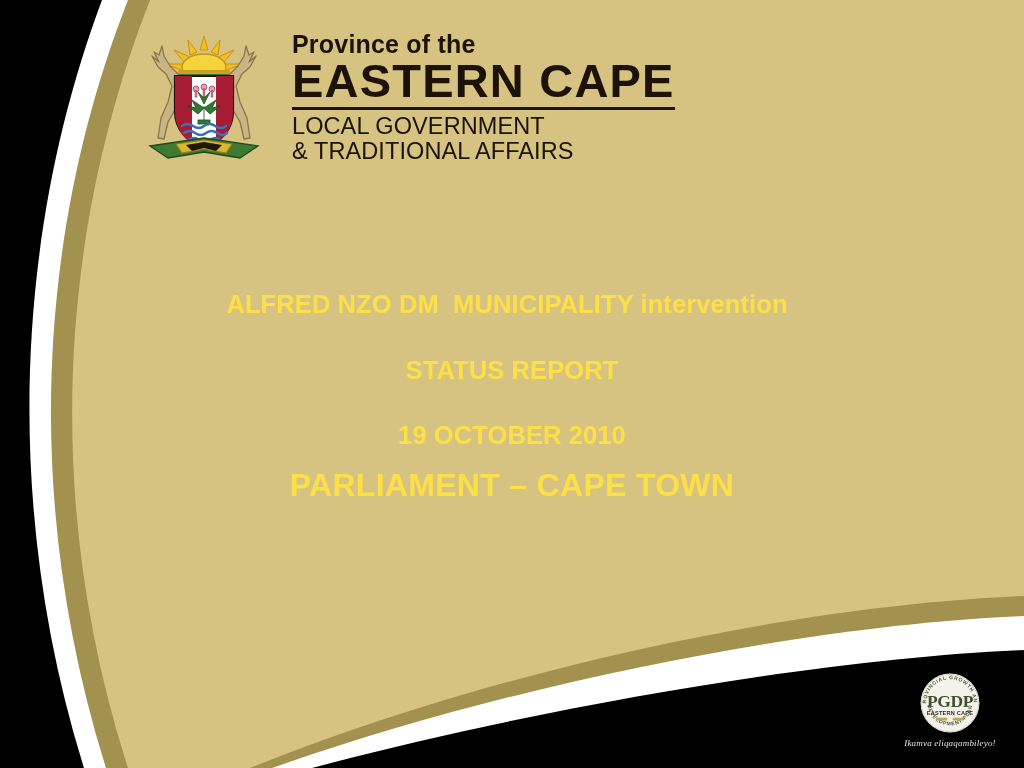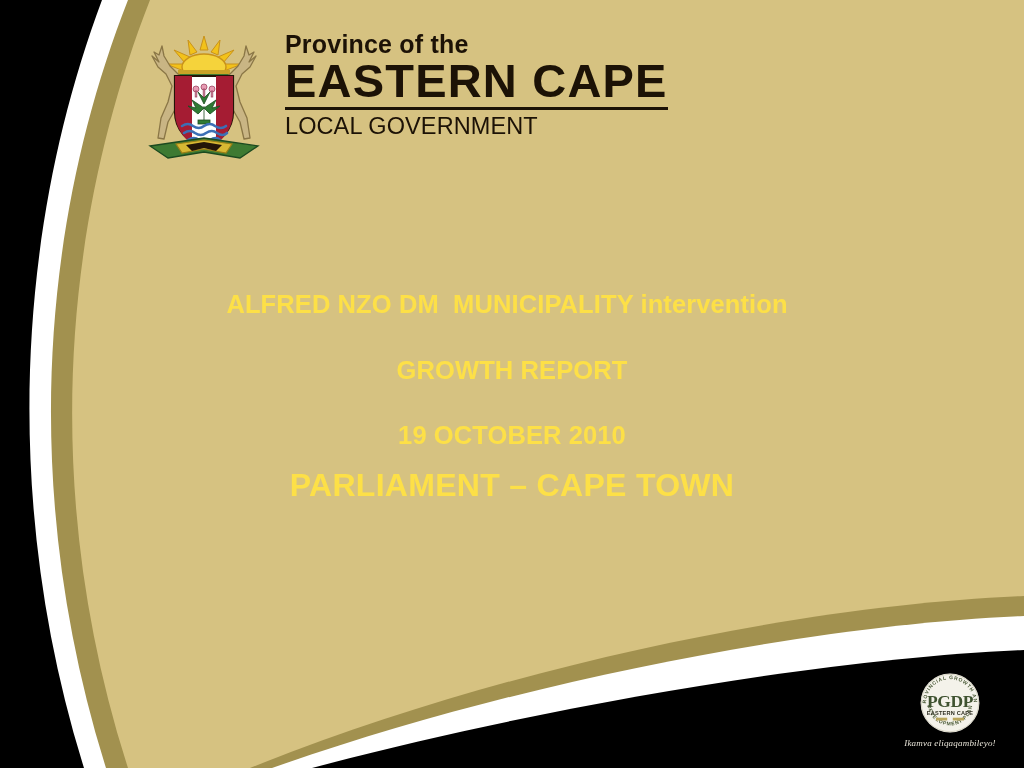--- a/index.html
+++ b/index.html
@@ -24,21 +24,21 @@
     height: 768px;
   }
 
   
   .logo-block {
     position: absolute;
     left: 128px;
     top: 26px;
     display: flex;
     align-items: flex-start;
-    gap: 5px;
+    gap: 12px;
     justify-content: space-between;
   }
   .coat-of-arms {
     width: 152px;
     height: 140px;
     flex: none;
   }
   .logo-words {
     padding-top: 6px;
     color: #1c1206;
@@ -185,26 +185,27 @@
       <path d="M22 120 L76 112 L130 120 L112 132 L76 126 L40 132 Z" fill="#3E7A32" stroke="#1C4A20" stroke-width="1.3"></path>
       <path d="M48 118 L76 114 L104 118 L98 127 L76 123 L54 127 Z" fill="#D7B833" stroke="#9A7E16" stroke-width="1.2"></path>
       <path d="M58 119 L76 116 L94 119 L88 125 L76 122 L64 125 Z" fill="#231508"></path>
     </svg>
 
     <div class="logo-words">
       <div class="lw-province">Province of the</div>
       <div class="lw-main">EASTERN CAPE</div>
       <div class="lw-rule"></div>
       <div class="lw-sub">LOCAL GOVERNMENT</div>
+      <div class="lw-sub">&amp; TRADITIONAL AFFAIRS</div>
     </div>
   </div>
 
   <div class="title-block">
     <div class="title-line l1">ALFRED NZO DM  MUNICIPALITY intervention</div>
-    <div class="title-line l2">GROWTH REPORT</div>
+    <div class="title-line l2">STATUS REPORT</div>
     <div class="title-line l4">19 OCTOBER 2010</div>
     <div class="title-line last">PARLIAMENT – CAPE TOWN</div>
   </div>
 
   <div class="seal-block">
     <svg class="seal-svg" viewBox="0 0 100 100">
       <defs>
         <path id="ringTop" d="M 16 50 A 34 34 0 0 1 84 50"></path>
         <path id="ringBot" d="M 18 50 A 32 32 0 0 0 82 50"></path>
       </defs>

